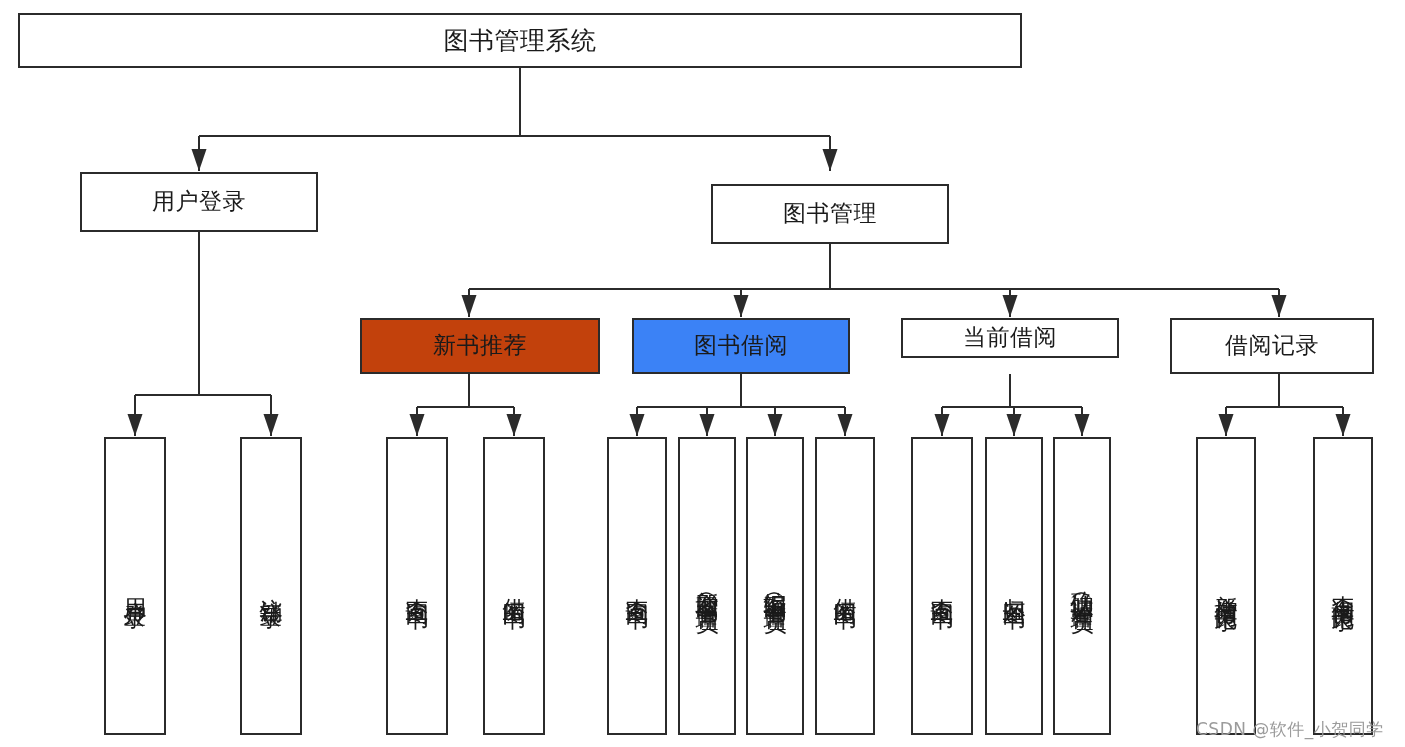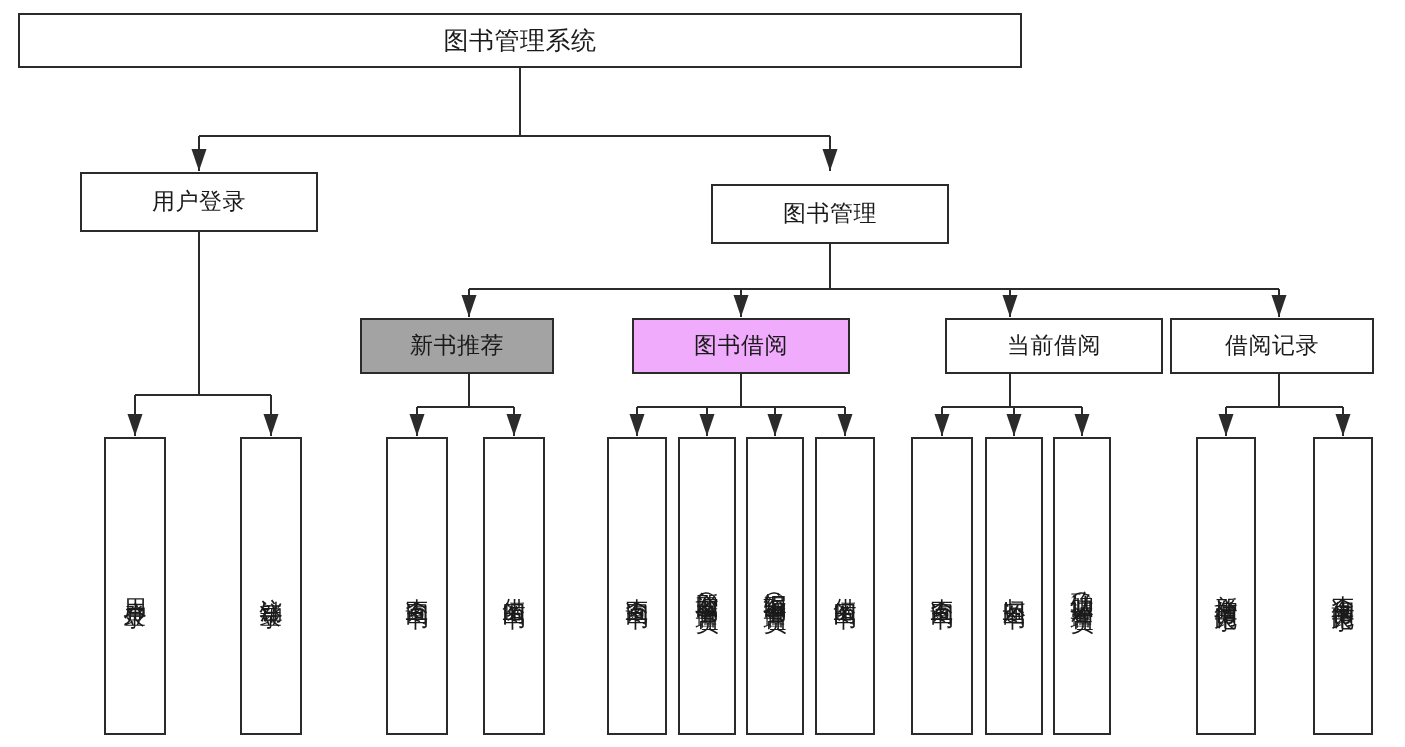--- a/index.html
+++ b/index.html
@@ -130,27 +130,27 @@
   <div id="nodes-layer">
       <div class="node horizontal" id="title-node" style="left: 18px; top: 13px; width: 1004px; height: 55px; border-color: rgb(43, 43, 43); background: rgb(255, 255, 255); color: rgb(26, 26, 26);">
         <span class="label">图书管理系统</span>
       </div>
       <div class="node horizontal" id="node-user-login" style="left: 80px; top: 172px; width: 238px; height: 60px; border-color: rgb(43, 43, 43); background: rgb(255, 255, 255); color: rgb(26, 26, 26);">
         <span class="label">用户登录</span>
       </div>
       <div class="node horizontal" id="node-book-manage" style="left: 711px; top: 172px; width: 238px; height: 60px; border-color: rgb(43, 43, 43); background: rgb(255, 255, 255); color: rgb(26, 26, 26); margin-top: 12px;">
         <span class="label">图书管理</span>
       </div>
-      <div class="node horizontal" id="node-new-book-rec" style="left: 360px; top: 318px; width: 194px; height: 56px; border-color: rgb(43, 43, 43); background: #a3a3a3; color: rgb(26, 26, 26);">
+      <div class="node horizontal" id="node-new-book-rec" style="left: 360px; top: 318px; width: 240px; height: 56px; border-color: rgb(43, 43, 43); background: #c2410c; color: rgb(26, 26, 26);">
         <span class="label">新书推荐</span>
       </div>
-      <div class="node horizontal" id="node-book-borrow" style="left: 632px; top: 318px; width: 218px; height: 56px; border-color: rgb(43, 43, 43); background: #f0abfc; color: rgb(26, 26, 26);">
+      <div class="node horizontal" id="node-book-borrow" style="left: 632px; top: 318px; width: 218px; height: 56px; border-color: rgb(43, 43, 43); background: #3b82f6; color: rgb(26, 26, 26);">
         <span class="label">图书借阅</span>
       </div>
-      <div class="node horizontal" id="node-current-borrow" style="left: 945px; top: 318px; width: 218px; height: 56px; border-color: rgb(43, 43, 43); background: rgb(255, 255, 255); color: rgb(26, 26, 26);">
+      <div class="node horizontal" id="node-current-borrow" style="left: 901px; top: 318px; width: 218px; height: 40px; border-color: rgb(43, 43, 43); background: rgb(255, 255, 255); color: rgb(26, 26, 26);">
         <span class="label">当前借阅</span>
       </div>
       <div class="node horizontal" id="node-borrow-record" style="left: 1170px; top: 318px; width: 204px; height: 56px; border-color: rgb(43, 43, 43); background: rgb(255, 255, 255); color: rgb(26, 26, 26);">
         <span class="label">借阅记录</span>
       </div>
       <div class="node vertical" id="node-leaf-user-login" style="left: 104px; top: 437px; width: 62px; height: 298px; border-color: rgb(43, 43, 43); background: rgb(255, 255, 255); color: rgb(26, 26, 26);">
         <span class="label">用户登录</span>
       </div>
       <div class="node vertical" id="node-leaf-logout" style="left: 240px; top: 437px; width: 62px; height: 298px; border-color: rgb(43, 43, 43); background: rgb(255, 255, 255); color: rgb(26, 26, 26);">
         <span class="label">注销登录</span>
@@ -183,14 +183,15 @@
         <span class="label">确认归还（管理员）</span>
       </div>
       <div class="node vertical" id="node-leaf-add-record" style="left: 1196px; top: 437px; width: 60px; height: 298px; border-color: rgb(43, 43, 43); background: rgb(255, 255, 255); color: rgb(26, 26, 26);">
         <span class="label">新增借阅记录</span>
       </div>
       <div class="node vertical" id="node-leaf-query-record" style="left: 1313px; top: 437px; width: 60px; height: 298px; border-color: rgb(43, 43, 43); background: rgb(255, 255, 255); color: rgb(26, 26, 26);">
         <span class="label">查询借阅记录</span>
       </div>
     </div>
 
+  <div class="watermark" style="left: 1196px; top: 718px; color: rgb(155, 155, 155);">CSDN @软件_小贺同学</div>
 
 </div>
 
 </body></html>

